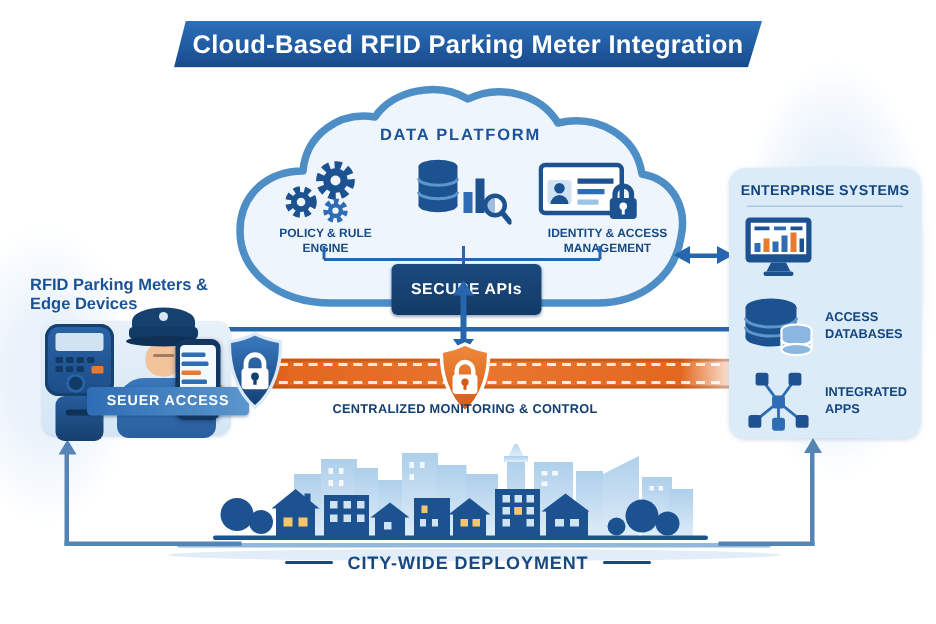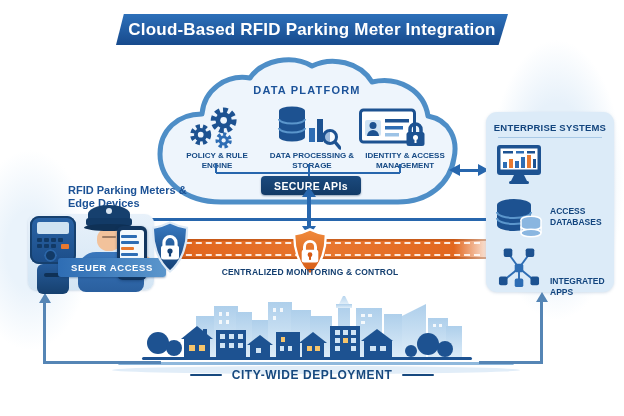--- a/index.html
+++ b/index.html
@@ -34,41 +34,41 @@
   .ci2{left:276px;top:102px;width:66px;height:48px;}
   .ci3{left:358px;top:106px;width:70px;height:44px;}
   .cloud-item-label{top:151px;text-align:center;font-size:8px;font-weight:bold;
     color:#164a85;line-height:1.3;}
   .cl1{left:170px;width:94px;}
   .cl2{left:262px;width:100px;}
   .cl3{left:352px;width:106px;}
   .bracket-h{left:216px;top:172px;width:184px;height:2px;background:var(--arrow_blue);}
   .bracket-v{top:164px;width:2px;height:9px;background:var(--arrow_blue);}
   .bracket-vc{top:164px;left:308px;width:2px;height:14px;background:var(--arrow_blue);}
-  .secure-apis{left:261px;top:176px;width:100px;height:19px;background:linear-gradient(180deg,#1b4a7e,#123a66);
+  .secure-apis{left:261px;top:176px;width:100px;height:34px;background:linear-gradient(180deg,#1b4a7e,#123a66);
     border-radius:4px;display:flex;align-items:center;justify-content:center;
     color:#fff;font-size:10.5px;font-weight:bold;letter-spacing:.4px;
     box-shadow:0 1px 2px rgba(10,40,80,.4);}
 
   
   .ent-box{left:486px;top:112px;width:128px;height:180px;background:var(--panel_blue);
     border-radius:11px;box-shadow:0 1px 3px rgba(90,130,175,.25);}
   .ent-head{left:492px;top:122px;width:116px;text-align:center;font-size:9.5px;
     font-weight:bold;color:#13457e;letter-spacing:.2px;}
   .ent-rule{left:498px;top:137px;width:104px;height:1px;background:#a9c9e6;}
   .ent-icon{display:flex;align-items:center;justify-content:center;}
   .ei1{left:494px;top:143px;width:50px;height:44px;}
   .ei2{left:494px;top:196px;width:50px;height:44px;}
   .ei3{left:494px;top:246px;width:50px;height:44px;}
   .ent-label{left:550px;width:60px;font-size:8.5px;font-weight:bold;color:#13457e;line-height:1.35;}
-  .el1{top:153px;} .el2{top:206px;} .el3{top:256px;margin-top:20px;}
+  .el1{top:153px;} .el2{top:206px;} .el3{top:256px;}
 
   
   .edge-head{left:20px;top:184px;width:124px;font-size:11px;font-weight:bold;
-    color:#1c5296;line-height:1.2;margin-left:48px;}
+    color:#1c5296;line-height:1.2;}
   .edge-panel{left:28px;top:214px;width:126px;height:76px;border-radius:9px;
     background:linear-gradient(180deg,#e8f1fa,#d3e5f4);box-shadow:0 1px 2px rgba(90,130,175,.25);}
 
   
   .meter{left:30px;top:216px;width:46px;height:78px;}
   .meter-head{position:absolute;left:0;top:0;width:46px;height:48px;border-radius:9px;
     background:linear-gradient(180deg,#2a64a6,#1c4d88);box-shadow:inset 0 0 0 2px #16406e;}
   .meter-screen{position:absolute;left:7px;top:6px;width:32px;height:12px;background:#cfe3f2;border-radius:2px;}
   .meter-key{position:absolute;width:5px;height:4px;background:#123a66;border-radius:1px;}
   .meter-key.orange{background:#e8792f;width:8px;height:5px;}
@@ -310,21 +310,20 @@
       <rect x="26" y="20" width="18" height="3.5" fill="#2e6db4"></rect>
       <rect x="26" y="27" width="14" height="3.5" fill="#9dc3e6"></rect>
       <path d="M51 27 v-3.5 a5.5 5.5 0 0 1 11 0 V27" stroke="#1d5291" stroke-width="3.5" fill="none"></path>
       <rect x="47.5" y="26" width="18" height="14" rx="2.5" fill="#1d5291"></rect>
       <circle cx="56.5" cy="31.5" r="2.5" fill="#fff"></circle>
         <rect x="55.5" y="32" width="2" height="5" fill="#fff"></rect>
     </svg>
   </div>
 
   <div class="abs cloud-item-label cl1">POLICY &amp; RULE ENGINE</div>
-  <div class="abs cloud-item-label cl2">DATA PROCESSING &amp; STORAGE</div>
   <div class="abs cloud-item-label cl3">IDENTITY &amp; ACCESS MANAGEMENT</div>
 
   <div class="abs bracket-v" style="left:215px;"></div>
   <div class="abs bracket-v" style="left:399px;"></div>
   <div class="abs bracket-vc"></div>
   <div class="abs bracket-h"></div>
   <div class="abs secure-apis">SECURE APIs</div>
 
   <div class="abs h-line-long"></div>
   <div class="abs head head-right-long"></div>

